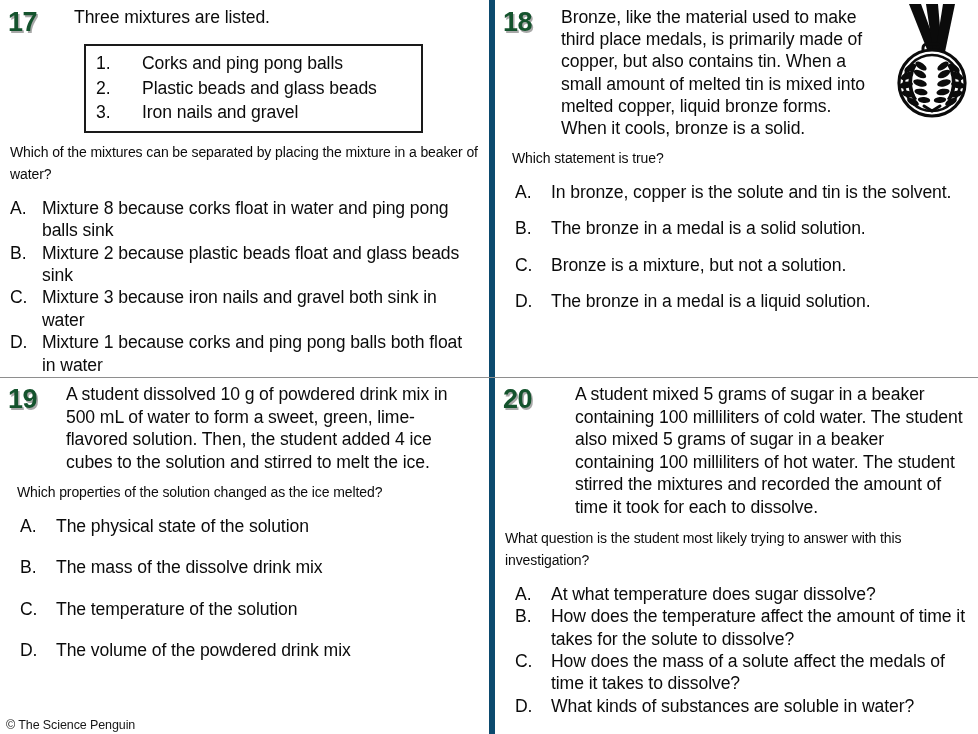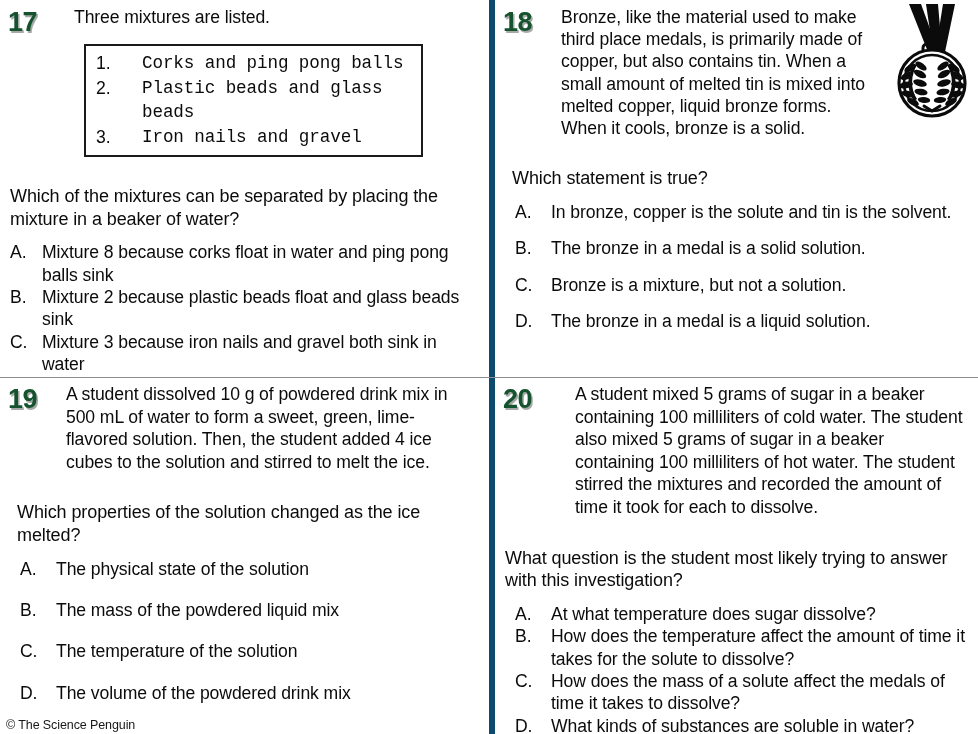--- a/index.html
+++ b/index.html
@@ -69,24 +69,24 @@
   .q-stem {
     flex: 1 1 auto;
     font-size: 17.6px;
     line-height: 22.6px;
     letter-spacing: -0.1px;
     margin-left: 28px;
   }
   .q-stem.tight { line-height: 22.2px; }
 
   .stem-follow {
-    font-size: 18px;
+    font-size: 14px;
     line-height: 22.6px;
     letter-spacing: -0.1px;
-    margin-top: 28px;
+    margin-top: 8px;
     padding-left: 6px;
   }
   .stem-follow.indent-0 { padding-left: 2px; }
   .stem-follow.indent-9 { padding-left: 9px; }
 
   
   .mix-box {
     border: 2px solid #1a1a1a;
     margin: 7px 56px 0 76px;
     padding: 5px 10px 6px 10px;
@@ -94,21 +94,21 @@
   .mix-row {
     display: flex;
     font-size: 17.6px;
     line-height: 24.5px;
     letter-spacing: -0.1px;
   }
   .mix-num {
     flex: 0 0 auto;
     width: 46px;
   }
-  .mix-text { flex: 1 1 auto; font-family: Liberation Mono, monospace; }
+  .mix-text { flex: 1 1 auto; }
 
   
   .choices {
     margin-top: 11px;
     padding-left: 2px;
   }
   .choices.pad-left-8 { padding-left: 12px; }
   .choice {
     display: flex;
     font-size: 17.6px;
@@ -272,21 +272,21 @@
 
     <div class="stem-follow indent-9">Which properties of the solution changed as the ice melted?</div>
 
     <div class="choices spaced-lg pad-left-8">
       <div class="choice">
         <span class="choice-letter w36">A.</span>
         <span class="choice-text">The physical state of the solution</span>
       </div>
       <div class="choice">
         <span class="choice-letter w36">B.</span>
-        <span class="choice-text">The mass of the powdered liquid mix</span>
+        <span class="choice-text">The mass of the dissolve drink mix</span>
       </div>
       <div class="choice">
         <span class="choice-letter w36">C.</span>
         <span class="choice-text">The temperature of the solution</span>
       </div>
       <div class="choice">
         <span class="choice-letter w36">D.</span>
         <span class="choice-text">The volume of the powdered drink mix</span>
       </div>
     </div>

